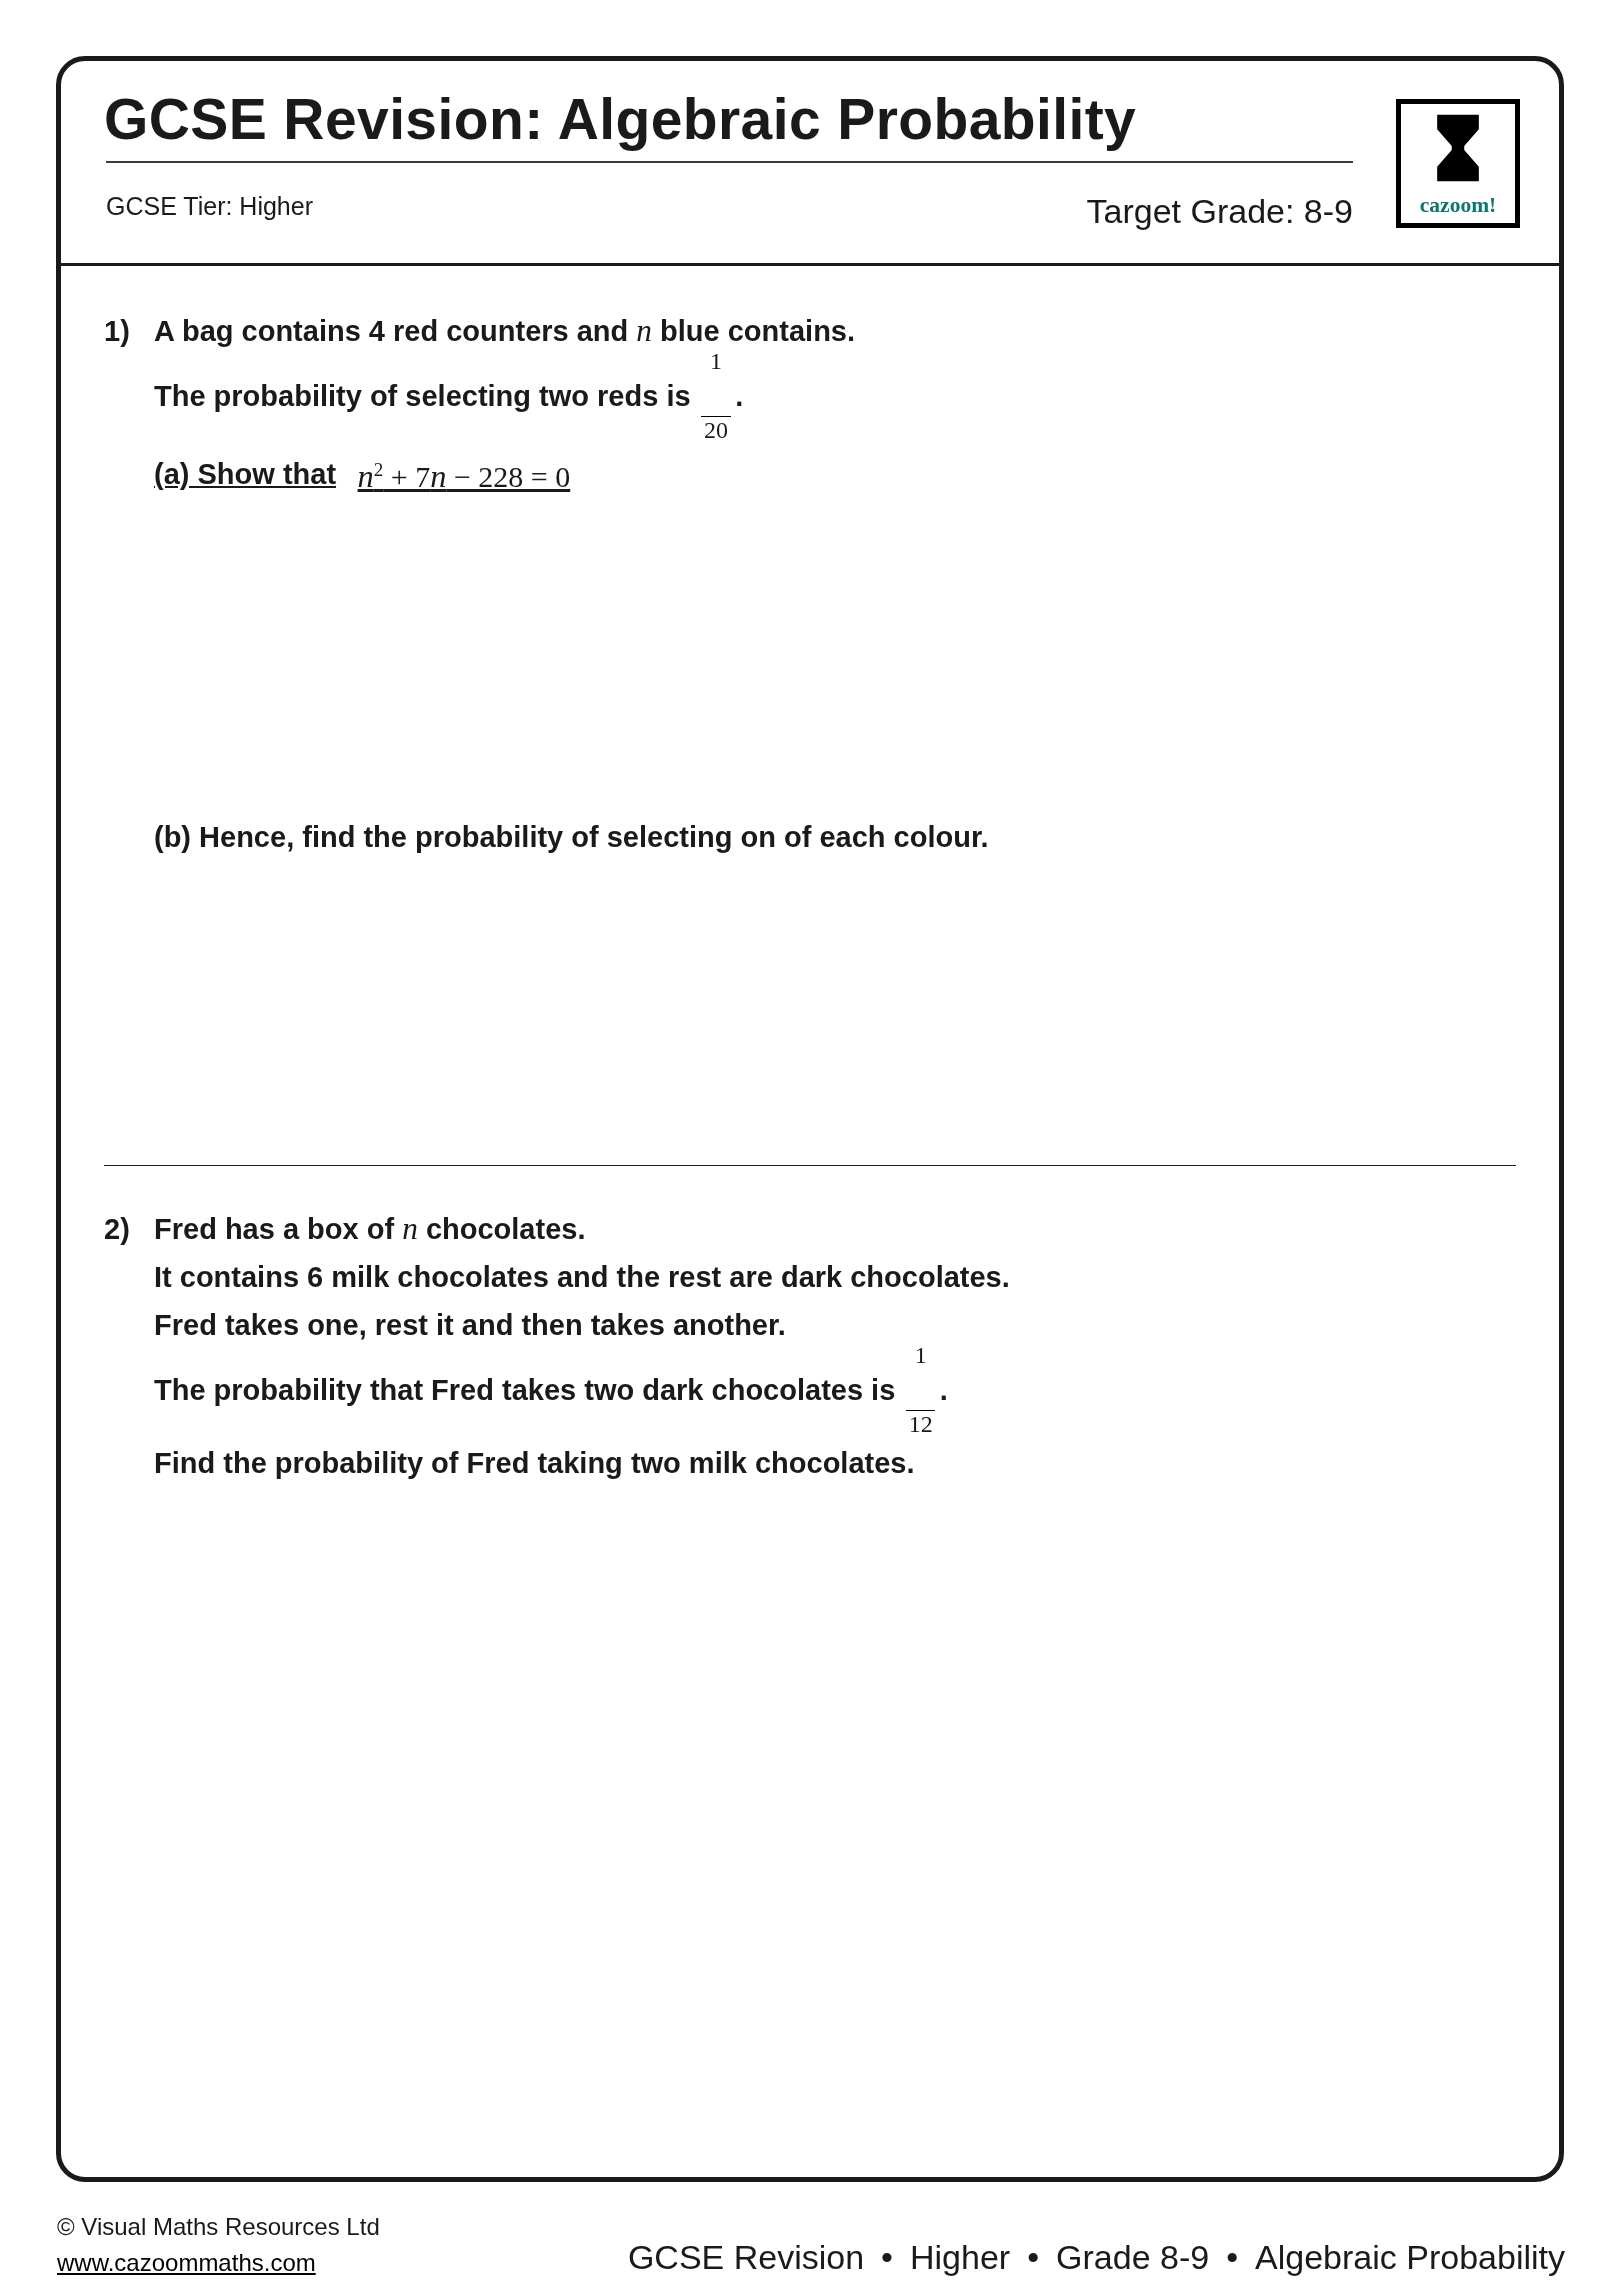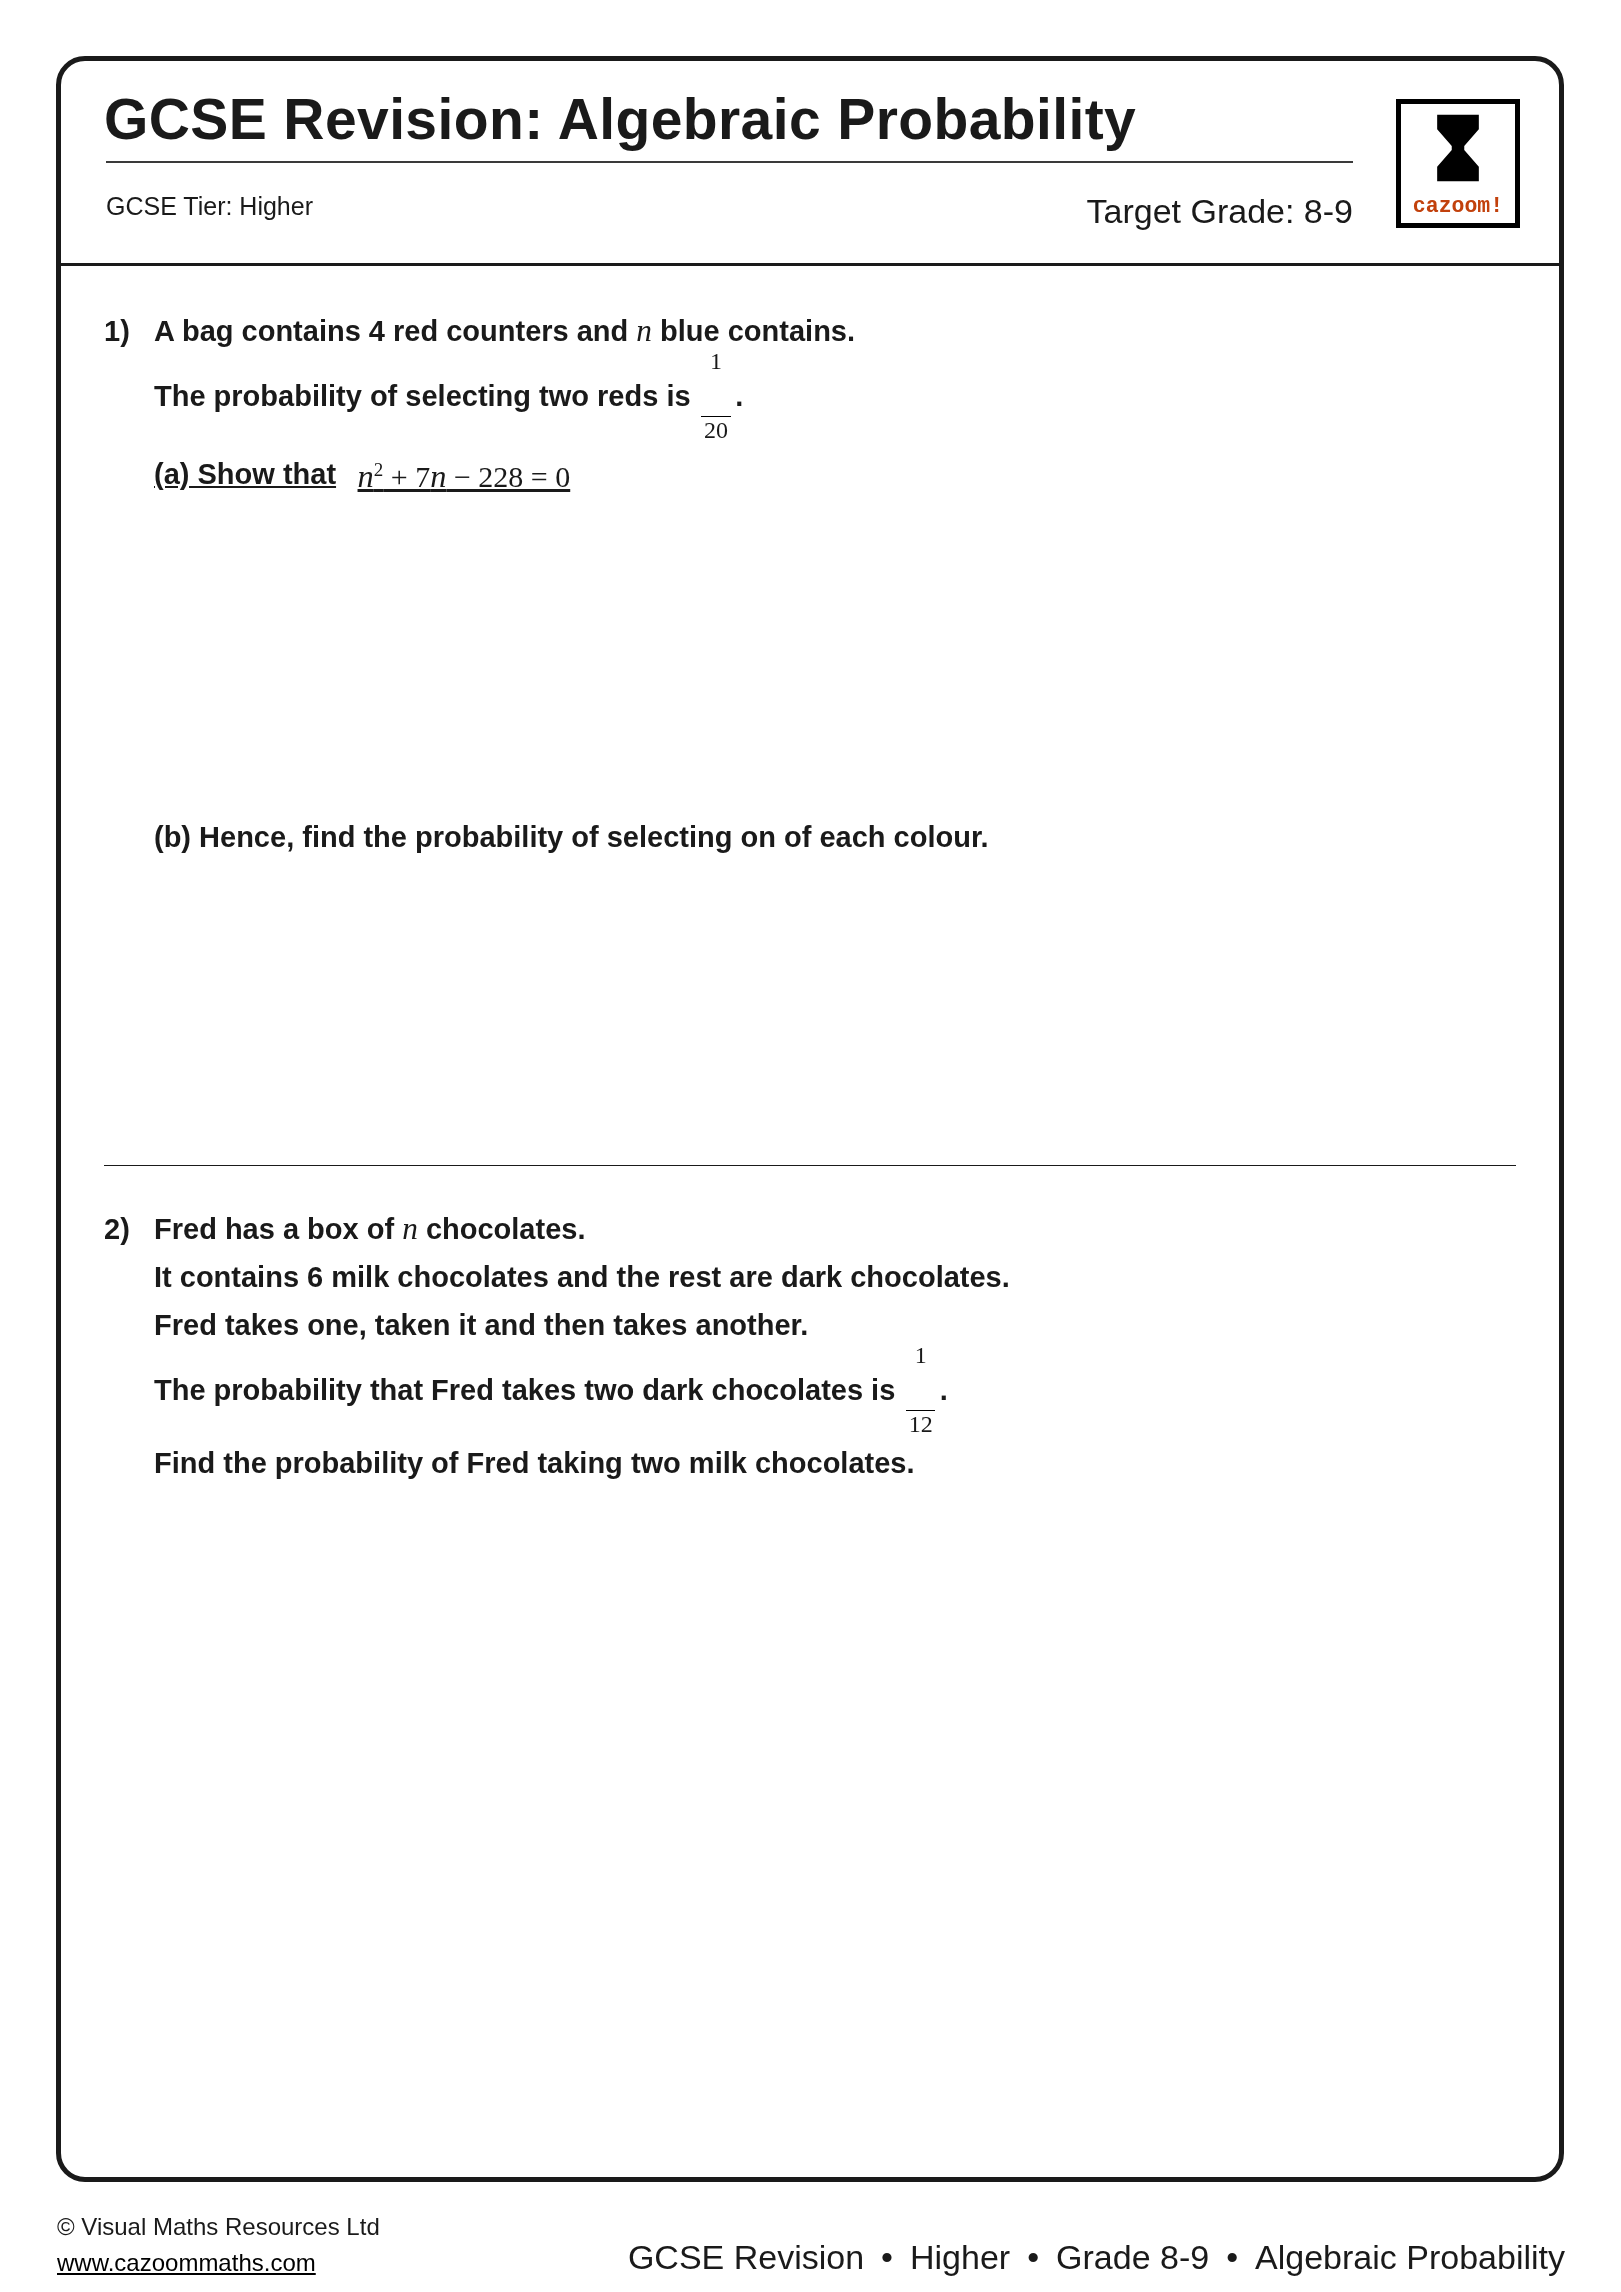--- a/index.html
+++ b/index.html
@@ -15,21 +15,21 @@
   .title { position:absolute; left:43px; top:25px; font-size:57px; font-weight:bold;
            letter-spacing:0.4px; color:#1a1a1a; }
   .title-rule { position:absolute; left:45px; top:100px; width:1247px; height:1.8px; background:#3a3a3a; }
   .tier { position:absolute; left:45px; top:131px; font-size:25px; }
   .target { position:absolute; left:45px; top:131px; width:1247px; text-align:right; font-size:34px; }
 
   .logo { position:absolute; top:38px; right:39px; width:124px; height:129px;
           border:5.4px solid #000; display:flex; flex-direction:column; align-items:center;
           justify-content:space-between; padding:9px 3.6px 5.4px 3.6px; background:#fff; }
   .logo svg { width:50px; height:70px; }
-  .logo-text { font-family:Liberation Mono, monospace; font-weight:bold; font-size:21.5px; color:#c2410c; }
+  .logo-text { font-family:Liberation Serif, serif; font-weight:bold; font-size:21.5px; color:#0f766e; }
 
   .header-divider { position:absolute; left:0; right:0; top:202px; height:2.7px; background:#1a1a1a; }
 
   
   .content { position:absolute; left:0; right:0; top:205px; bottom:0;
              padding:41px 43px 0 43px; }
 
   .question { display:grid; grid-template-columns:50px 1fr; }
   .qnum { font-size:29px; font-weight:bold; line-height:48px; }
   .qbody { font-size:29px; font-weight:bold; line-height:48px; }
@@ -107,21 +107,21 @@
       </div>
     </div>
 
     <hr class="mid-divider">
 
     <div class="question">
       <div class="qnum">2)</div>
       <div class="qbody">
         <div class="line"><span>Fred has a box of </span><span class="mvar">n</span><span> chocolates.</span></div>
         <div class="line">It contains 6 milk chocolates and the rest are dark chocolates.</div>
-        <div class="line">Fred takes one, taken it and then takes another.</div>
+        <div class="line">Fred takes one, rest it and then takes another.</div>
         <div class="frac-line">
           <span>The probability that Fred takes two dark chocolates is</span>
           <span class="frac">
             <span class="num">1</span>
             <span class="den">12</span>
           </span>
           <span class="frac-period">.</span>
         </div>
         <div class="gap-small"></div>
         <div class="line">Find the probability of Fred taking two milk chocolates.</div>

